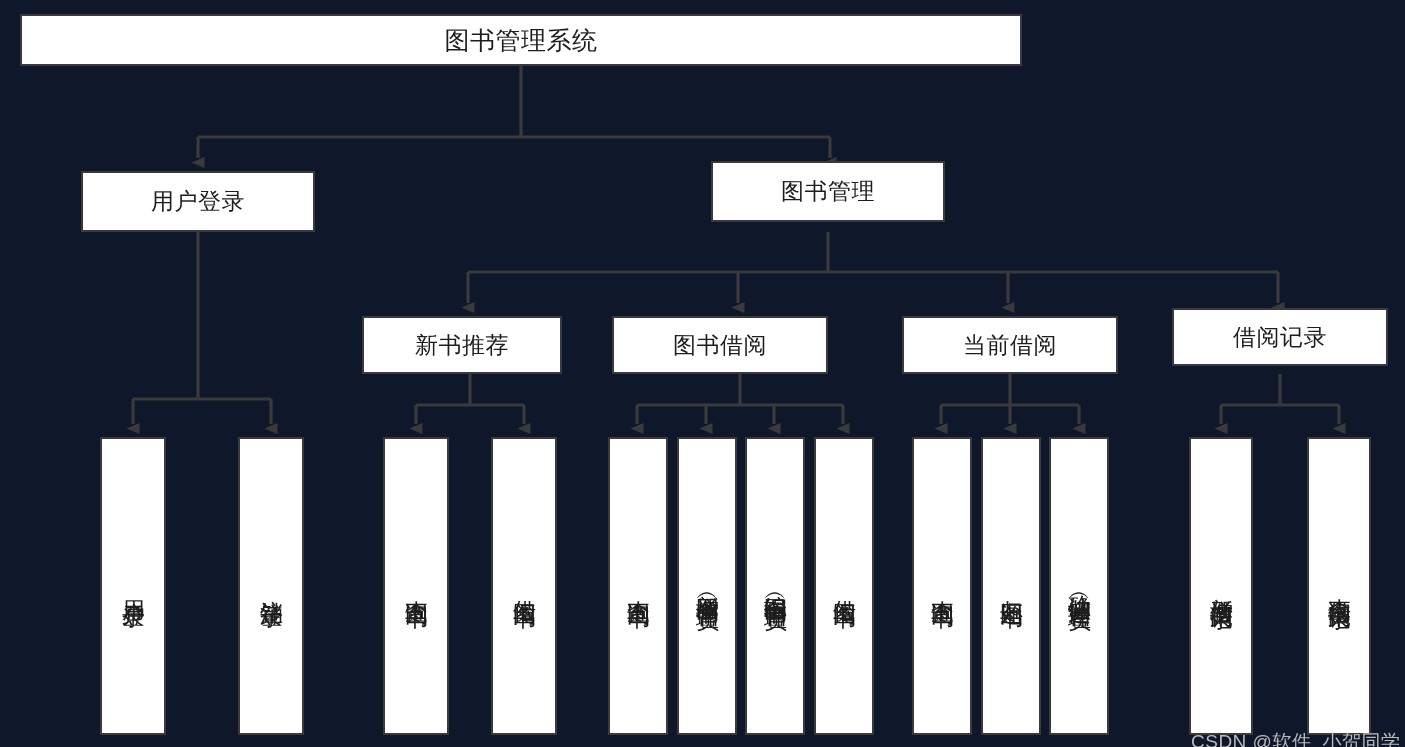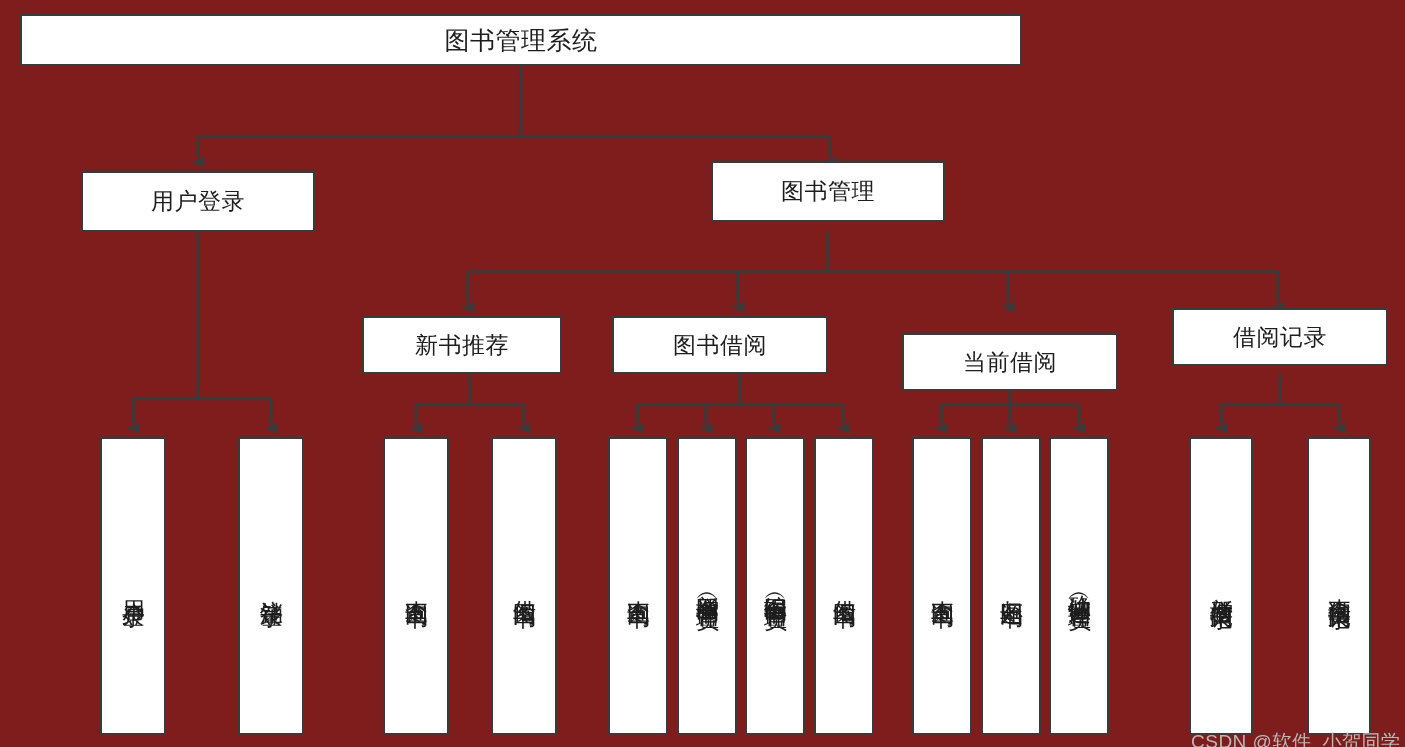--- a/index.html
+++ b/index.html
@@ -7,21 +7,21 @@
     padding: 0;
     background: #ffffff;
   }
   body {
     font-family: "Liberation Sans", "DejaVu Sans", sans-serif;
   }
   #canvas {
     position: relative;
     width: 1405px;
     height: 747px;
-    background: #7f1d1d;
+    background: #0f172a;
     overflow: hidden;
   }
   svg#wires {
     position: absolute;
     left: 0;
     top: 0;
     width: 1405px;
     height: 747px;
     pointer-events: none;
   }
@@ -136,21 +136,21 @@
   </div>
 
   <div class="node l3" style="left:362px; top:316px; width:200px; height:58px;">
     <span class="label">新书推荐</span>
   </div>
 
   <div class="node l3" style="left:612px; top:316px; width:216px; height:58px;">
     <span class="label">图书借阅</span>
   </div>
 
-  <div class="node l3" style="left:902px; top:316px; width:216px; height:58px;margin-top:17px;">
+  <div class="node l3" style="left:902px; top:316px; width:216px; height:58px;">
     <span class="label">当前借阅</span>
   </div>
 
   <div class="node l3" style="left:1172px; top:308px; width:216px; height:58px;">
     <span class="label">借阅记录</span>
   </div>
 
   <div class="node leaf" style="left:100px; top:437px; width:66px; height:298px;">
     <span class="label">用户登录</span>
   </div>

